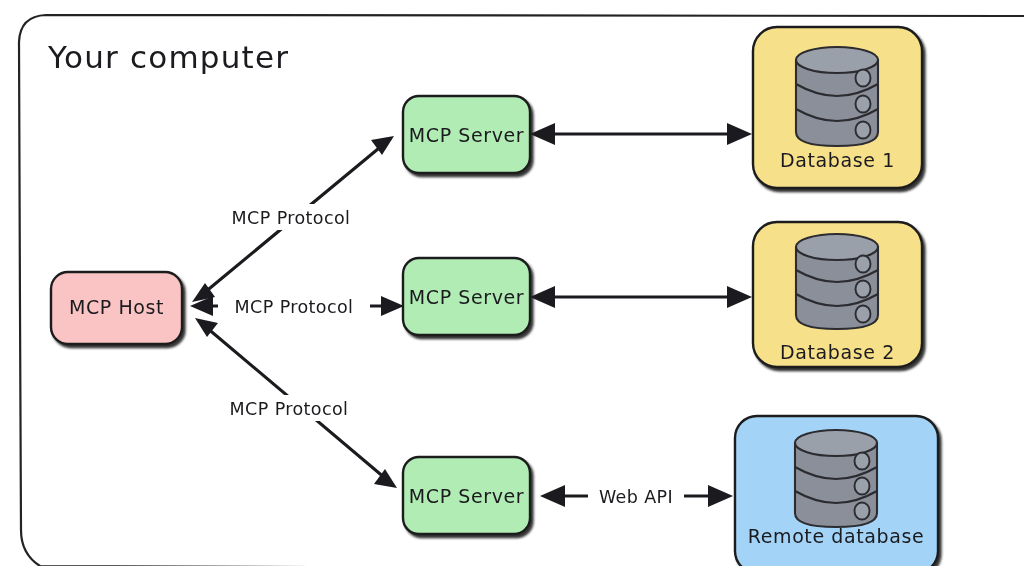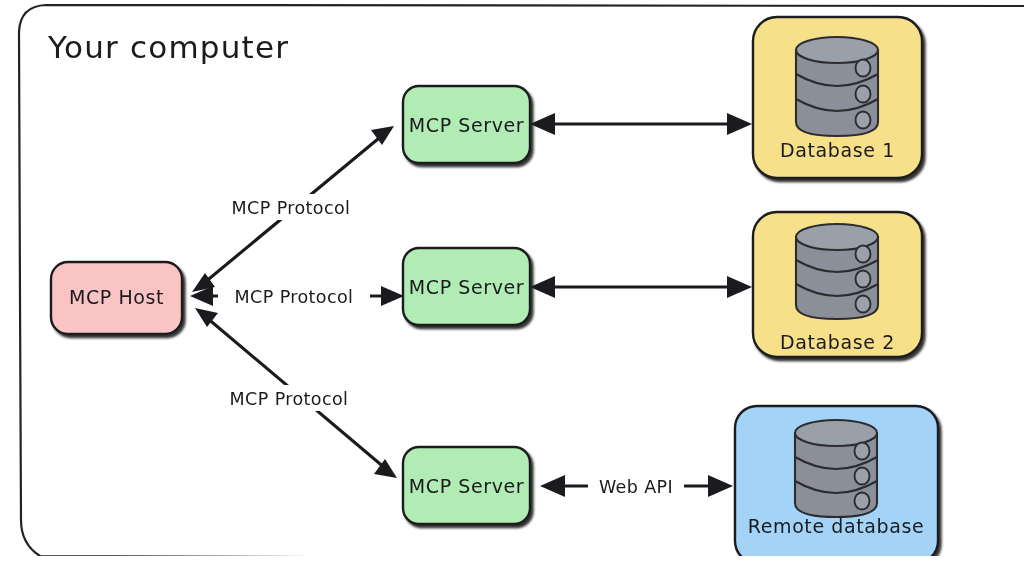--- a/index.html
+++ b/index.html
@@ -9,20 +9,21 @@
   }
   body {
     font-family: "DejaVu Sans", sans-serif;
   }
   #canvas {
     position: relative;
     width: 1024px;
     height: 556px;
     background: #ffffff;
     overflow: hidden;
+    margin-top: 10px;
   }
   svg.layer {
     position: absolute;
     left: 0;
     top: 0;
     width: 1024px;
     height: 575px;
   }
   .sketch-text {
     font-family: "DejaVu Sans", sans-serif;

